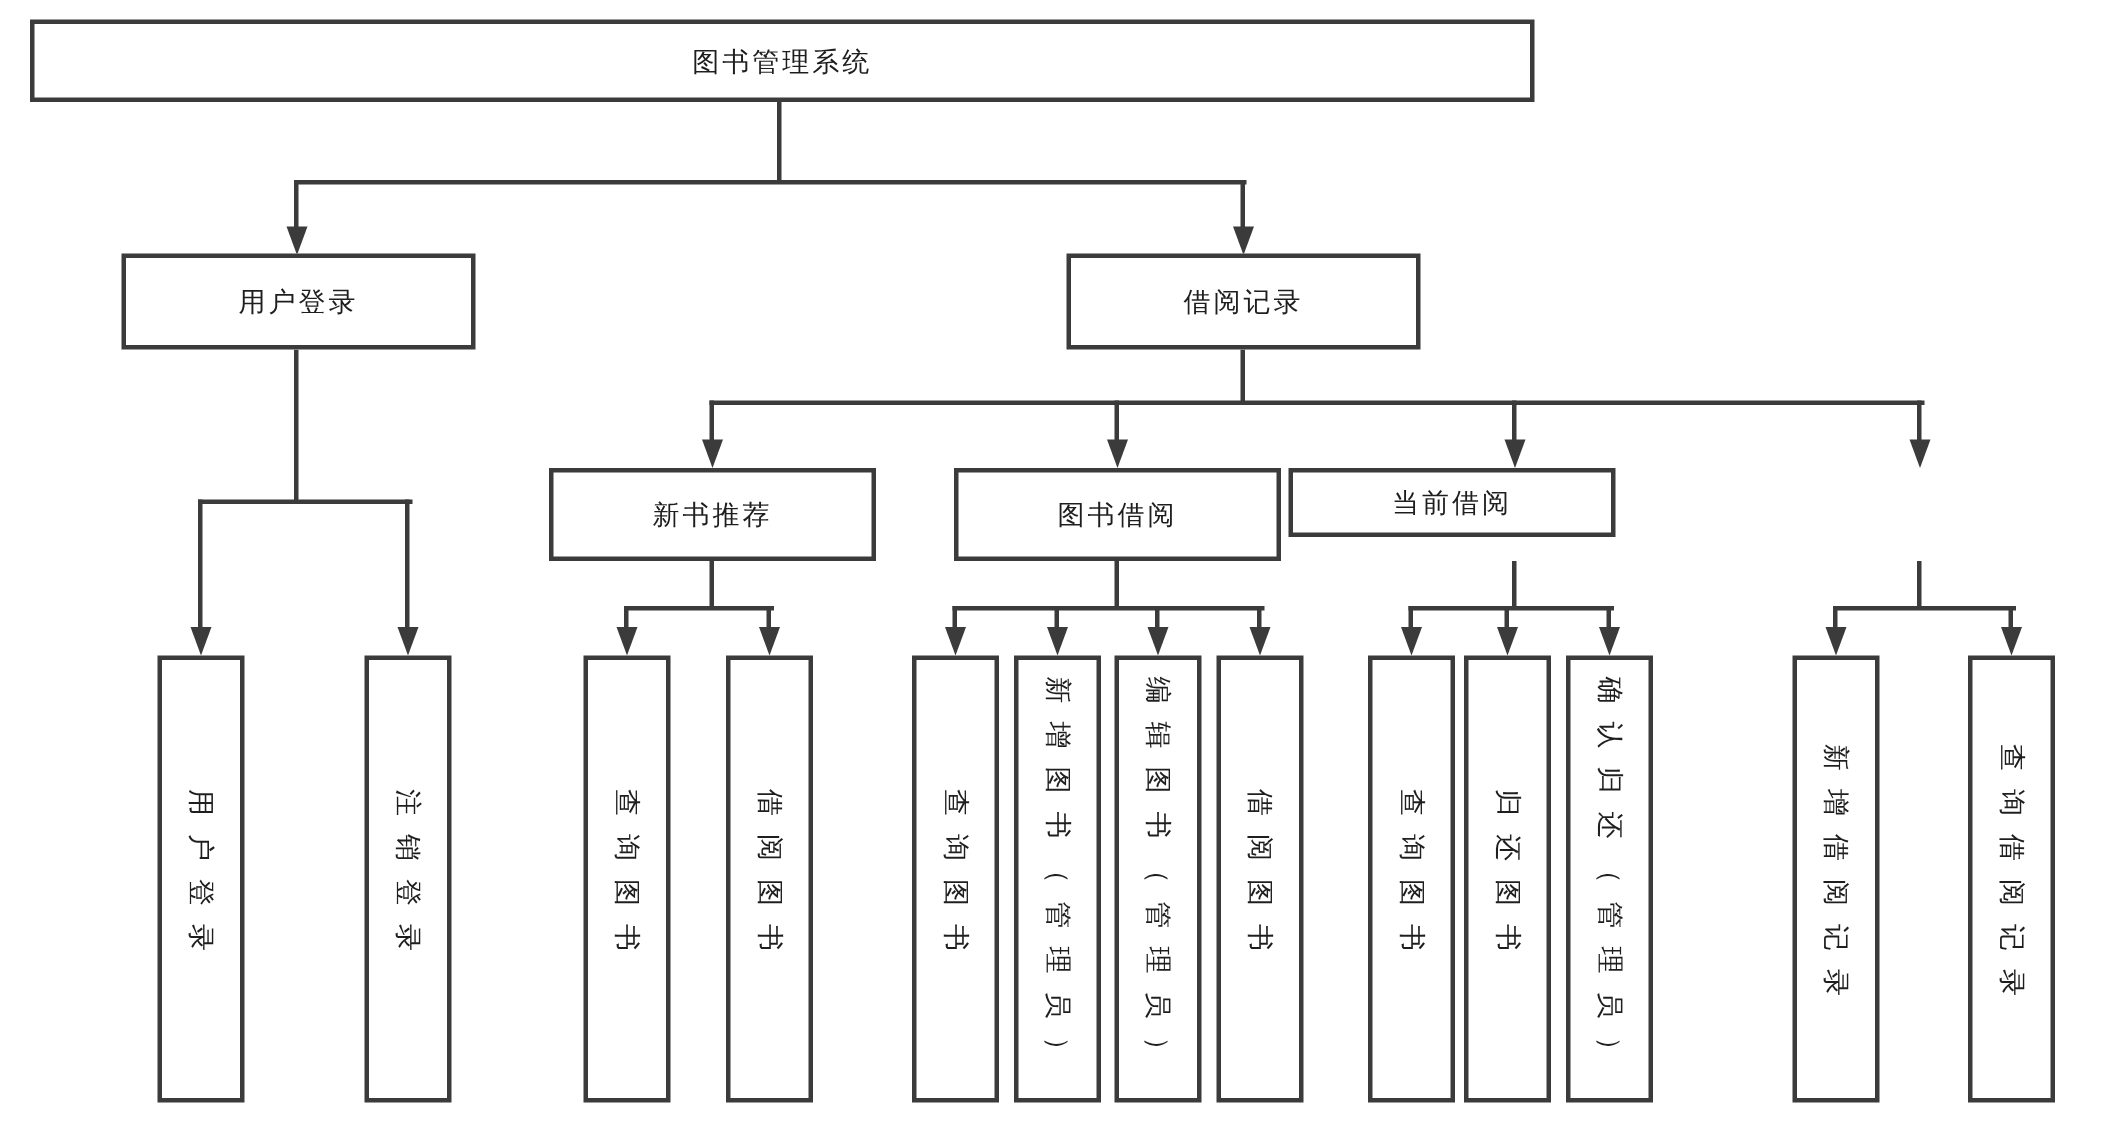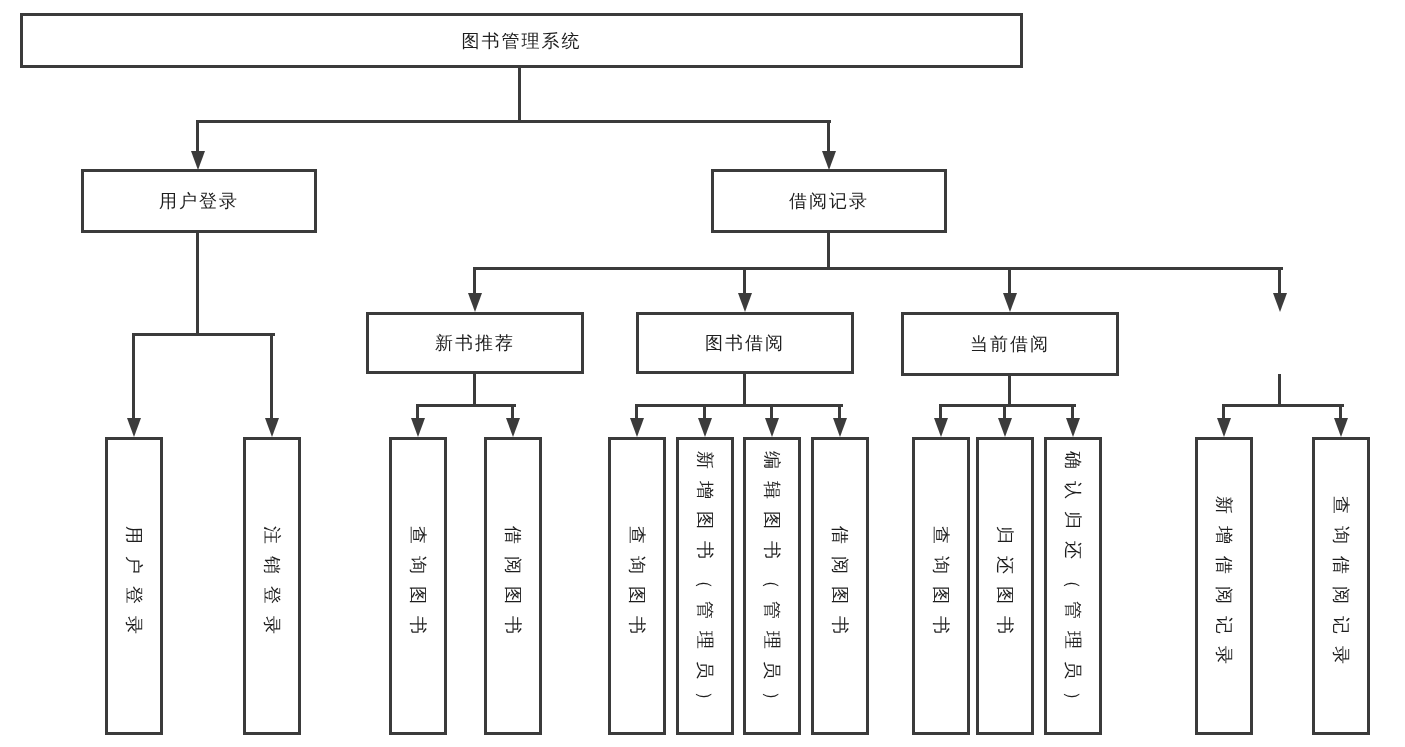--- a/index.html
+++ b/index.html
@@ -100,21 +100,21 @@
   <div class="node" style="left:711px;top:169px;width:236px;height:64px">
     <span class="hlabel">借阅记录</span>
   </div>
 
   <div class="node" style="left:636px;top:312px;width:218px;height:62px">
     <span class="hlabel">图书借阅</span>
   </div>
   <div class="node" style="left:366px;top:312px;width:218px;height:62px">
     <span class="hlabel">新书推荐</span>
   </div>
-  <div class="node" style="left:901px;top:312px;width:218px;height:64px">
+  <div class="node" style="left:859px;top:312px;width:218px;height:46px">
     <span class="hlabel">当前借阅</span>
   </div>
 
   <div class="node vnode" style="left:105px">
     <span class="vlabel">用户登录</span>
   </div>
   <div class="node vnode" style="left:243px">
     <span class="vlabel">注销登录</span>
   </div>
   <div class="node vnode" style="left:389px">

